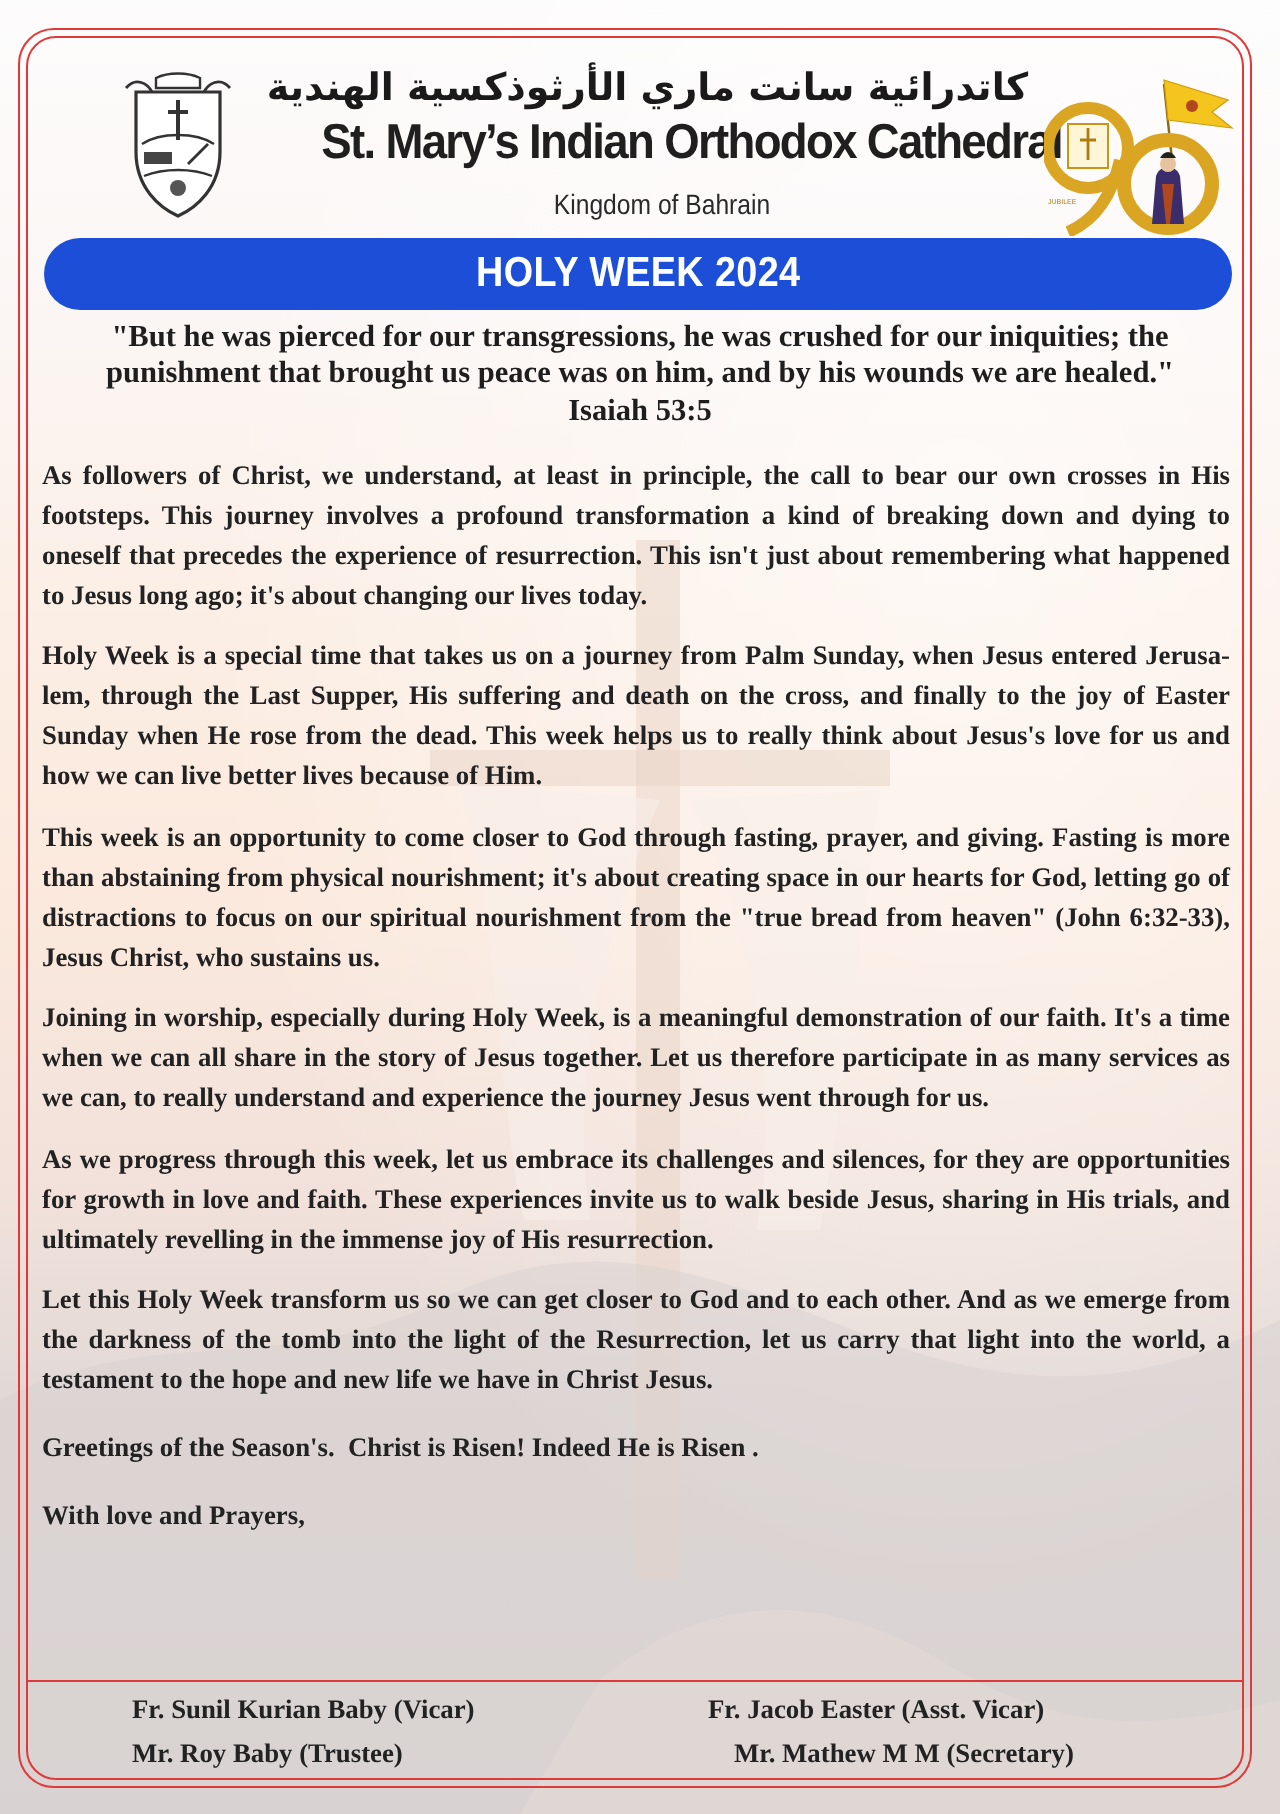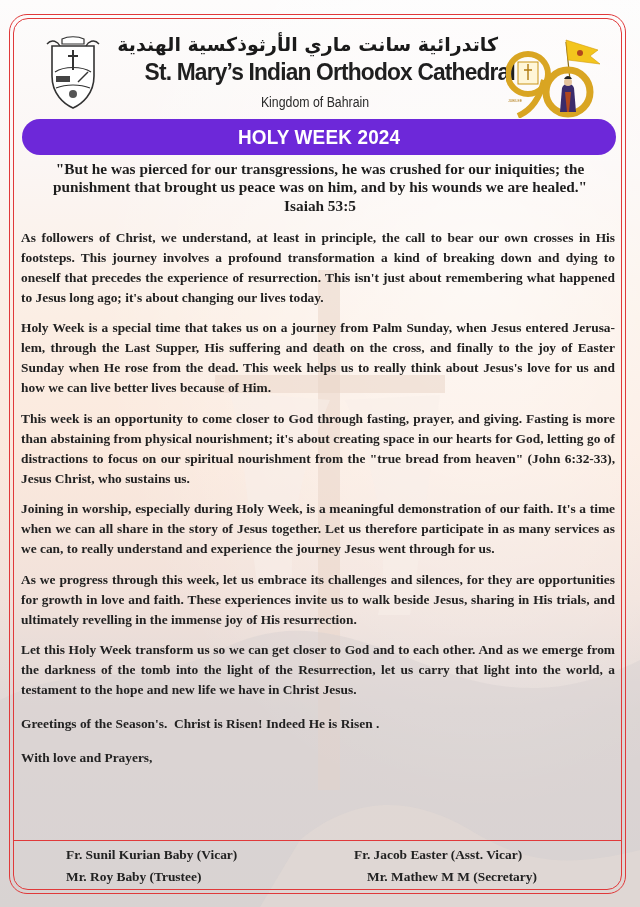--- a/index.html
+++ b/index.html
@@ -14,42 +14,42 @@
     border: 1.6px solid #e0393a; border-radius: 18px; box-sizing: border-box;
   }
   .frame-inner {
     position: absolute; left: 13px; top: 18px; width: 609px; height: 872px;
     border: 1.6px solid #e0393a; border-radius: 15px; box-sizing: border-box;
   }
   .divider {
     position: absolute; left: 14px; top: 840px; width: 607px; height: 0;
     border-top: 1.4px solid #e0393a;
   }
-  .header { position: absolute; left: 0; top: 0; width: 516px; height: 118px; }
+  .header { position: absolute; left: 16px; top: 0; width: 516px; height: 118px; }
   .crest { position: absolute; left: 44px; top: 36px; width: 58px; height: 74px; }
   .jubilee { position: absolute; left: 506px; top: 36px; width: 96px; height: 82px; }
   .arabic {
     position: absolute; left: 118px; width: 380px; top: 33px; text-align: right;
     font-family: "DejaVu Sans", sans-serif; font-weight: bold; font-size: 19px;
     color: #1a1a1a; direction: rtl; letter-spacing: -0.3px; white-space: nowrap;
   }
   .church-name {
     position: absolute; left: 118px; width: 380px; top: 58px; text-align: right;
     font-family: "Liberation Sans", sans-serif; font-weight: bold; font-size: 24.5px;
     color: #1f1f1f; letter-spacing: -0.9px; transform: scaleX(0.93); transform-origin: right center;
     white-space: nowrap;
   }
   .kingdom {
     position: absolute; left: 200px; width: 230px; top: 94px; text-align: center;
     font-family: "Liberation Sans", sans-serif; font-size: 14px; color: #2a2a2a;
     transform: scaleX(0.88);
   }
   .banner {
     position: absolute; left: 22px; top: 119px; width: 594px; height: 36px;
-    background: #6d28d9; border-radius: 18px;
+    background: #1d4ed8; border-radius: 18px;
     display: flex; align-items: center; justify-content: center;
   }
   .banner-title {
     color: #ffffff; font-family: "Liberation Sans", sans-serif; font-weight: bold;
     font-size: 21px; letter-spacing: 0.2px; transform: scaleX(0.9);
   }
   .verse {
     position: absolute; left: 30px; width: 580px; top: 160px;
     text-align: center; font-weight: bold; font-size: 15.3px; line-height: 18.4px; color: #1e1e1e;
   }

